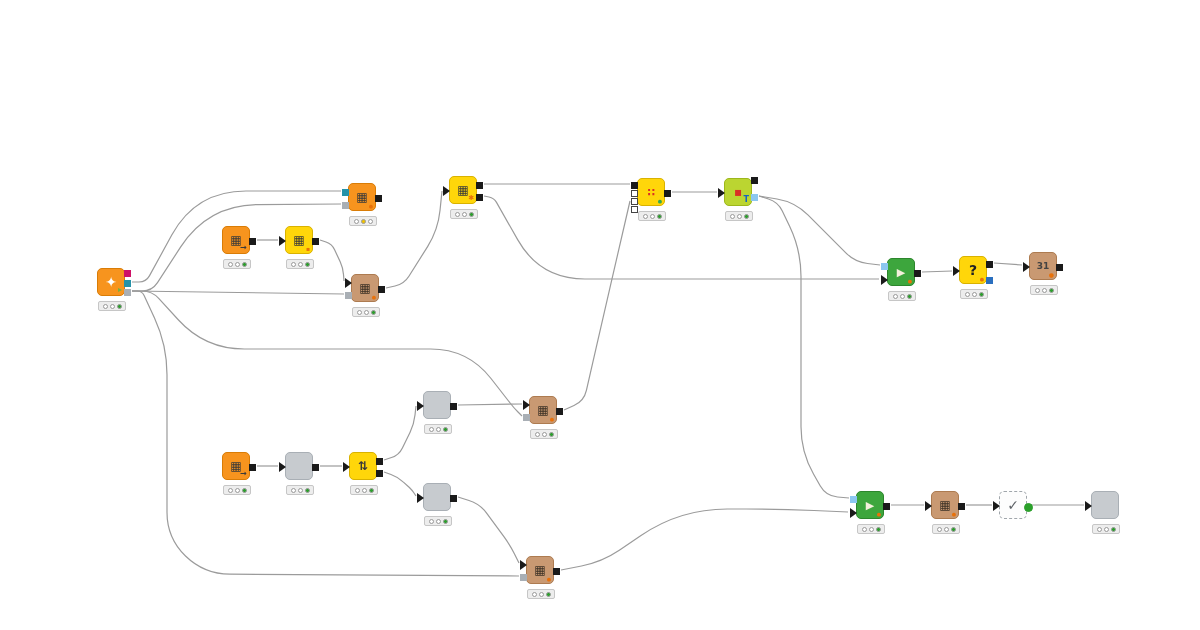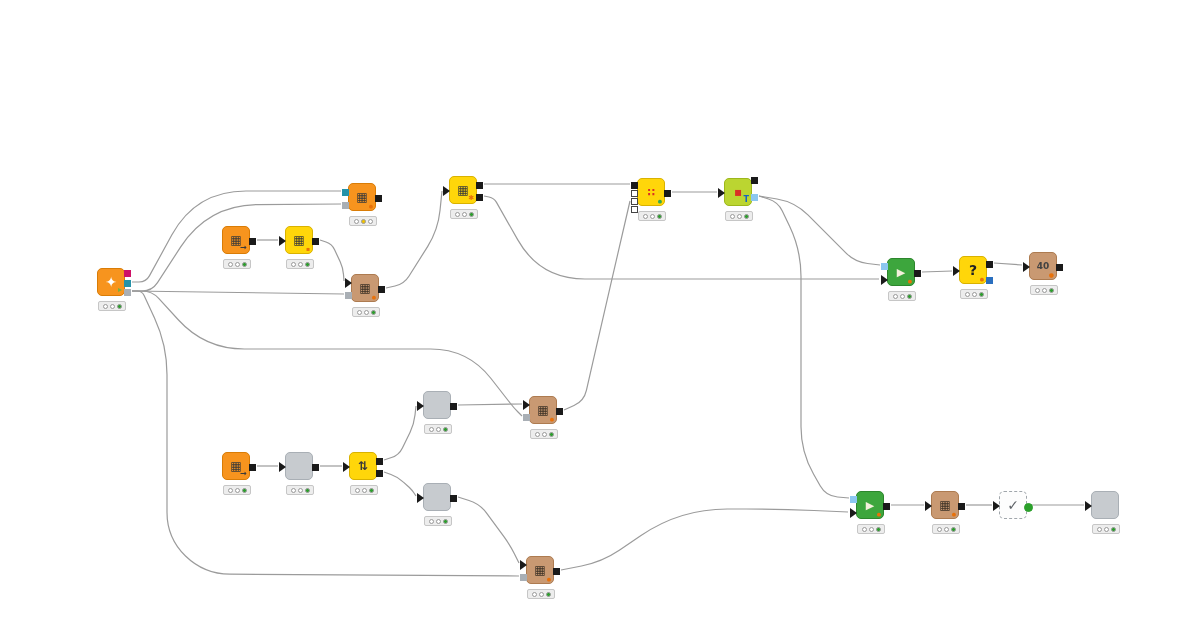--- a/index.html
+++ b/index.html
@@ -190,21 +190,21 @@
       <span class="port tri" style="border-left: 7px solid rgb(26, 26, 26); top: 9px; left: -7px;"></span>
       <span class="port sq" style="background: rgb(26, 26, 26); border: 1px solid rgb(26, 26, 26); top: 3.5px; right: -7px;"></span>
       <span class="port sq" style="background: rgb(42, 111, 191); border: 1px solid rgb(42, 111, 191); top: 19.5px; right: -7px;"></span>
       <div class="light">
         <span class="d" style="background: rgb(255, 255, 255);"></span>
         <span class="d" style="background: rgb(255, 255, 255);"></span>
         <span class="d" style="background: rgb(43, 160, 43);"></span>
       </div>
     </div>
     <div class="node" style="left: 1029px; top: 252px; background: rgb(201, 153, 114); border-color: rgb(173, 123, 80);">
-      <span class="icon" style="color: rgb(66, 66, 66); font-size: 9px;">40</span>
+      <span class="icon" style="color: rgb(66, 66, 66); font-size: 9px;">31</span>
       <span class="icon-badge" style="color: rgb(232, 113, 10); font-size: 6px;">●</span>
       <span class="port tri" style="border-left: 7px solid rgb(26, 26, 26); top: 9px; left: -7px;"></span>
       <span class="port sq" style="background: rgb(26, 26, 26); border: 1px solid rgb(26, 26, 26); top: 10.5px; right: -7px;"></span>
       <div class="light">
         <span class="d" style="background: rgb(255, 255, 255);"></span>
         <span class="d" style="background: rgb(255, 255, 255);"></span>
         <span class="d" style="background: rgb(43, 160, 43);"></span>
       </div>
     </div>
     <div class="node" style="left: 222px; top: 452px; background: rgb(247, 148, 30); border-color: rgb(217, 124, 6);">

